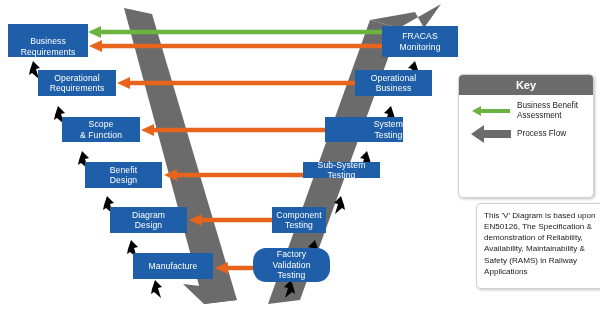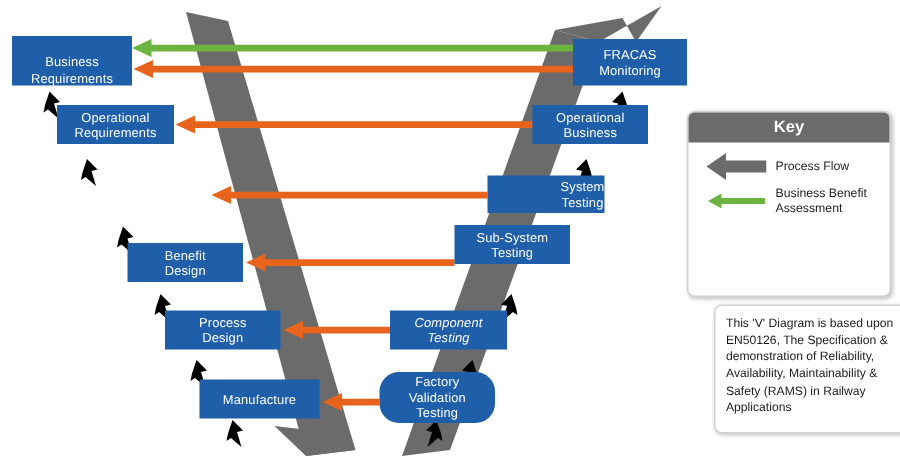--- a/index.html
+++ b/index.html
@@ -186,29 +186,35 @@
         <span>Business</span>
         <span>Requirements</span>
       </div>
   </div>
   <div class="node" style="left:38px;top:70px;width:78px;height:26px;">
     <div>
         <span>Operational</span>
         <span>Requirements</span>
       </div>
   </div>
+  <div class="node" style="left:62px;top:117px;width:78px;height:25px;">
+    <div>
+        <span>Scope</span>
+        <span>&amp; Function</span>
+      </div>
+  </div>
   <div class="node" style="left:85px;top:162px;width:77px;height:26px;">
     <div>
         <span>Benefit</span>
         <span>Design</span>
       </div>
   </div>
   <div class="node" style="left:110px;top:207px;width:77px;height:26px;">
     <div>
-        <span>Process</span>
+        <span>Diagram</span>
         <span>Design</span>
       </div>
   </div>
   <div class="node" style="left:382px;top:26px;width:76px;height:31px;">
     <div>
         <span>FRACAS</span>
         <span>Monitoring</span>
       </div>
   </div>
 
@@ -222,63 +228,63 @@
         <span>Operational</span>
         <span>Business</span>
       </div>
   </div>
   <div class="node" style="left:325px;top:117px;width:78px;height:25px;justify-content:flex-end;">
     <div>
         <span>System</span>
         <span>Testing</span>
       </div>
   </div>
-  <div class="node" style="left:303px;top:150px;width:77px;height:26px;">
+  <div class="node" style="left:303px;top:162px;width:77px;height:16px;">
     <div>
         <span>Sub-System</span>
         <span>Testing</span>
       </div>
   </div>
-  <div class="node" style="left:260px;top:207px;width:78px;height:26px;font-style:italic;">
+  <div class="node" style="left:272px;top:207px;width:54px;height:26px;">
     <div>
         <span>Component</span>
         <span>Testing</span>
       </div>
   </div>
   <div class="node" style="left:253px;top:248px;width:77px;height:34px;border-radius:13px;">
     <div>
         <span>Factory</span>
         <span>Validation</span>
         <span>Testing</span>
       </div>
   </div>
 
   <div class="panel" id="key-panel">
     <div class="key-header">Key</div>
     <div class="key-rows">
 
+
+      <div class="key-row">
+        <span class="key-glyph">
+          <svg width="38" height="12" viewBox="0 0 38 12">
+              <polygon points="0,6 9,1 9,4 38,4 38,8 9,8 9,11" fill="#6CB33F"></polygon>
+            </svg>
+        </span>
+        <span class="key-label">Business Benefit Assessment</span>
+      </div>
 
       <div class="key-row">
         <span class="key-glyph">
           <svg width="40" height="18" viewBox="0 0 40 18">
               <polygon points="0,9 13,0 13,5 40,5 40,13 13,13 13,18" fill="#6B6B6B"></polygon>
             </svg>
         </span>
         <span class="key-label">Process Flow</span>
       </div>
 
-      <div class="key-row">
-        <span class="key-glyph">
-          <svg width="38" height="12" viewBox="0 0 38 12">
-              <polygon points="0,6 9,1 9,4 38,4 38,8 9,8 9,11" fill="#6CB33F"></polygon>
-            </svg>
-        </span>
-        <span class="key-label">Business Benefit Assessment</span>
-      </div>
-
 
     </div>
   </div>
 
   <div class="panel" id="note-panel">
     <span>This 'V' Diagram is based upon EN50126, The Specification &amp; demonstration of Reliability, Availability, Maintainability &amp; Safety (RAMS) in Railway Applications</span>
   </div>
 
 </div>
 

